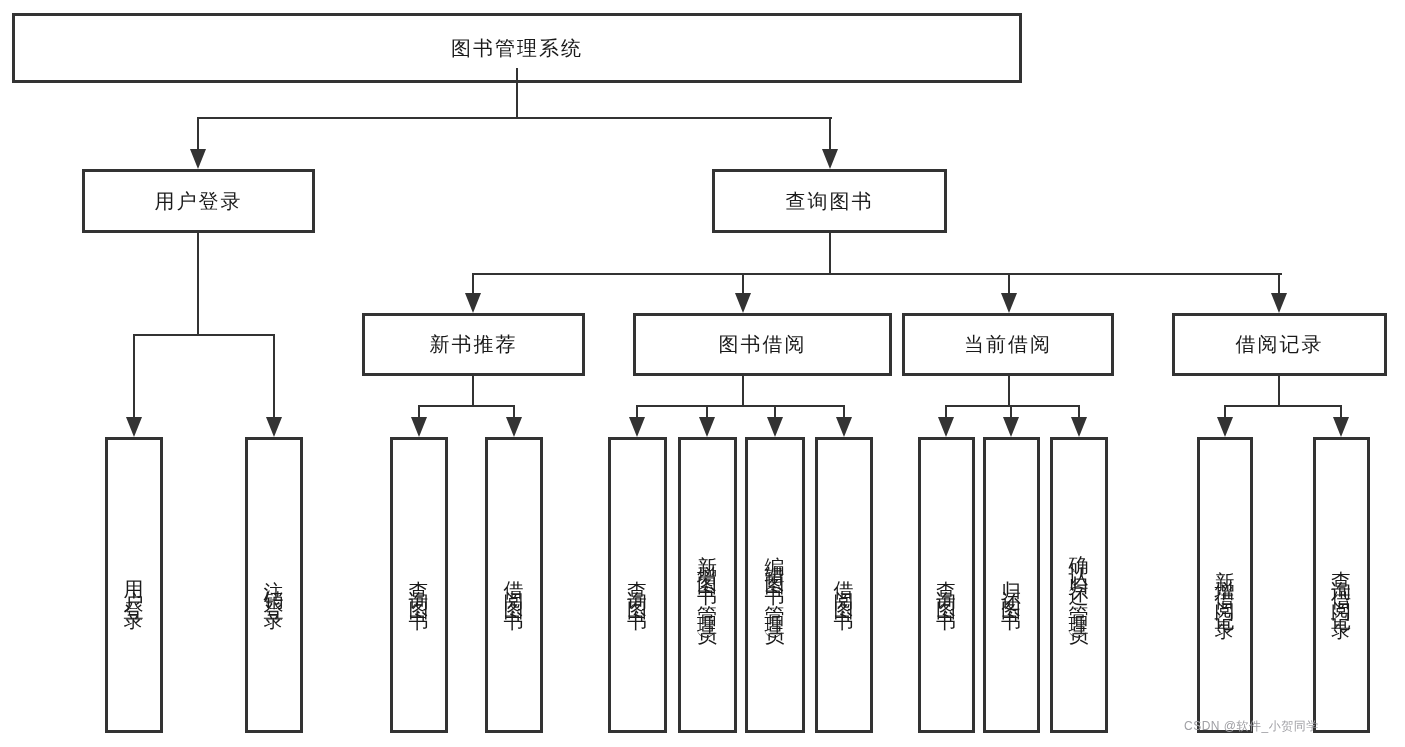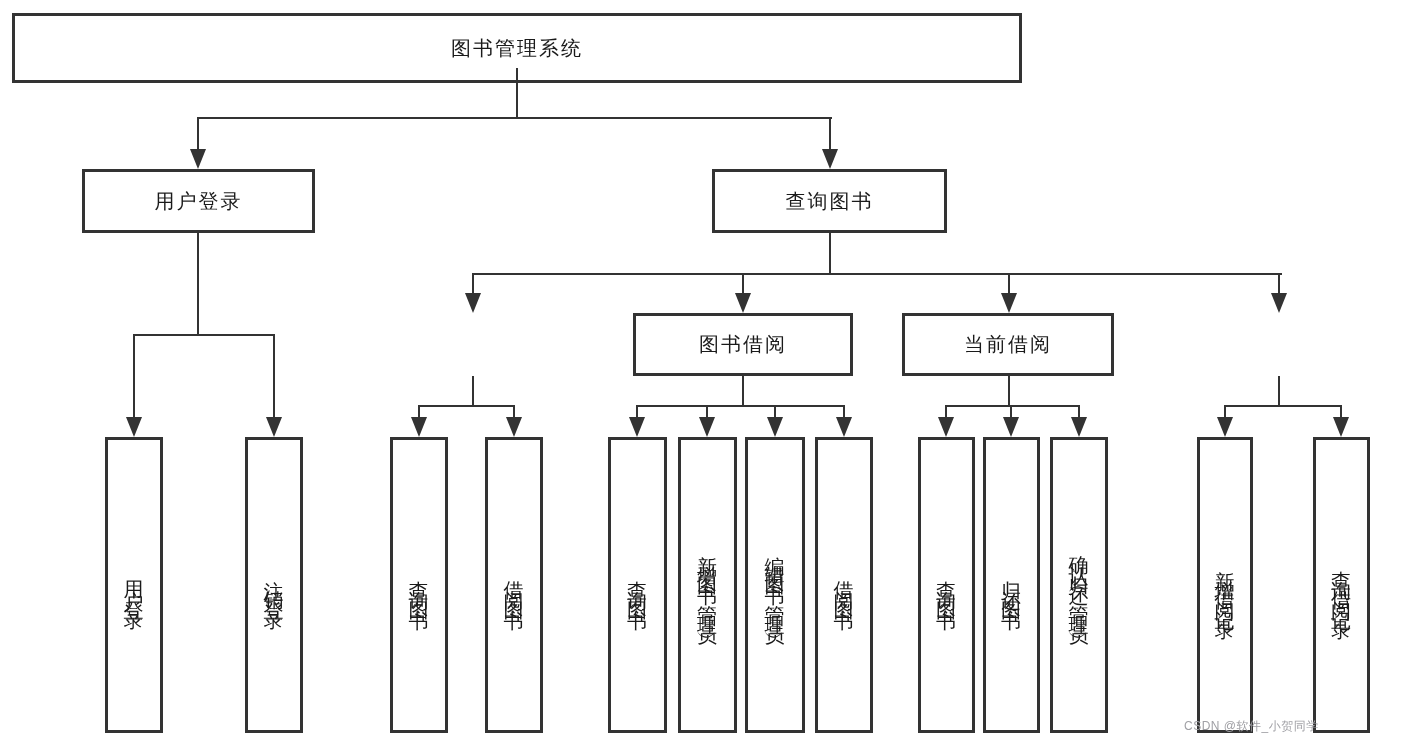--- a/index.html
+++ b/index.html
@@ -60,22 +60,24 @@
   <div class="ln" style="left:472px;top:273px;width:810px;height:2px"></div>
   <div class="ln" style="left:472px;top:275px;width:2px;height:18px"></div>
   <div class="arr" style="left:465px;top:293px"></div>
   <div class="ln" style="left:742px;top:275px;width:2px;height:18px"></div>
   <div class="arr" style="left:735px;top:293px"></div>
   <div class="ln" style="left:1008px;top:275px;width:2px;height:18px"></div>
   <div class="arr" style="left:1001px;top:293px"></div>
   <div class="ln" style="left:1278px;top:275px;width:2px;height:18px"></div>
   <div class="arr" style="left:1271px;top:293px"></div>
 
-  <div class="box" style="left:633px;top:313px;width:220px;height:63px">图书借阅</div>
+  <div class="box" style="left:362px;top:313px;width:223px;height:63px">新书推荐</div>
+  <div class="box" style="left:633px;top:313px;width:259px;height:63px">图书借阅</div>
   <div class="box" style="left:902px;top:313px;width:212px;height:63px">当前借阅</div>
+  <div class="box" style="left:1172px;top:313px;width:215px;height:63px">借阅记录</div>
 
   <div class="ln" style="left:472px;top:376px;width:2px;height:31px"></div>
   <div class="ln" style="left:418px;top:405px;width:97px;height:2px"></div>
   <div class="ln" style="left:418px;top:407px;width:2px;height:10px"></div>
   <div class="arr" style="left:411px;top:417px"></div>
   <div class="ln" style="left:513px;top:407px;width:2px;height:10px"></div>
   <div class="arr" style="left:506px;top:417px"></div>
 
   <div class="ln" style="left:742px;top:376px;width:2px;height:31px"></div>
   <div class="ln" style="left:636px;top:405px;width:209px;height:2px"></div>

